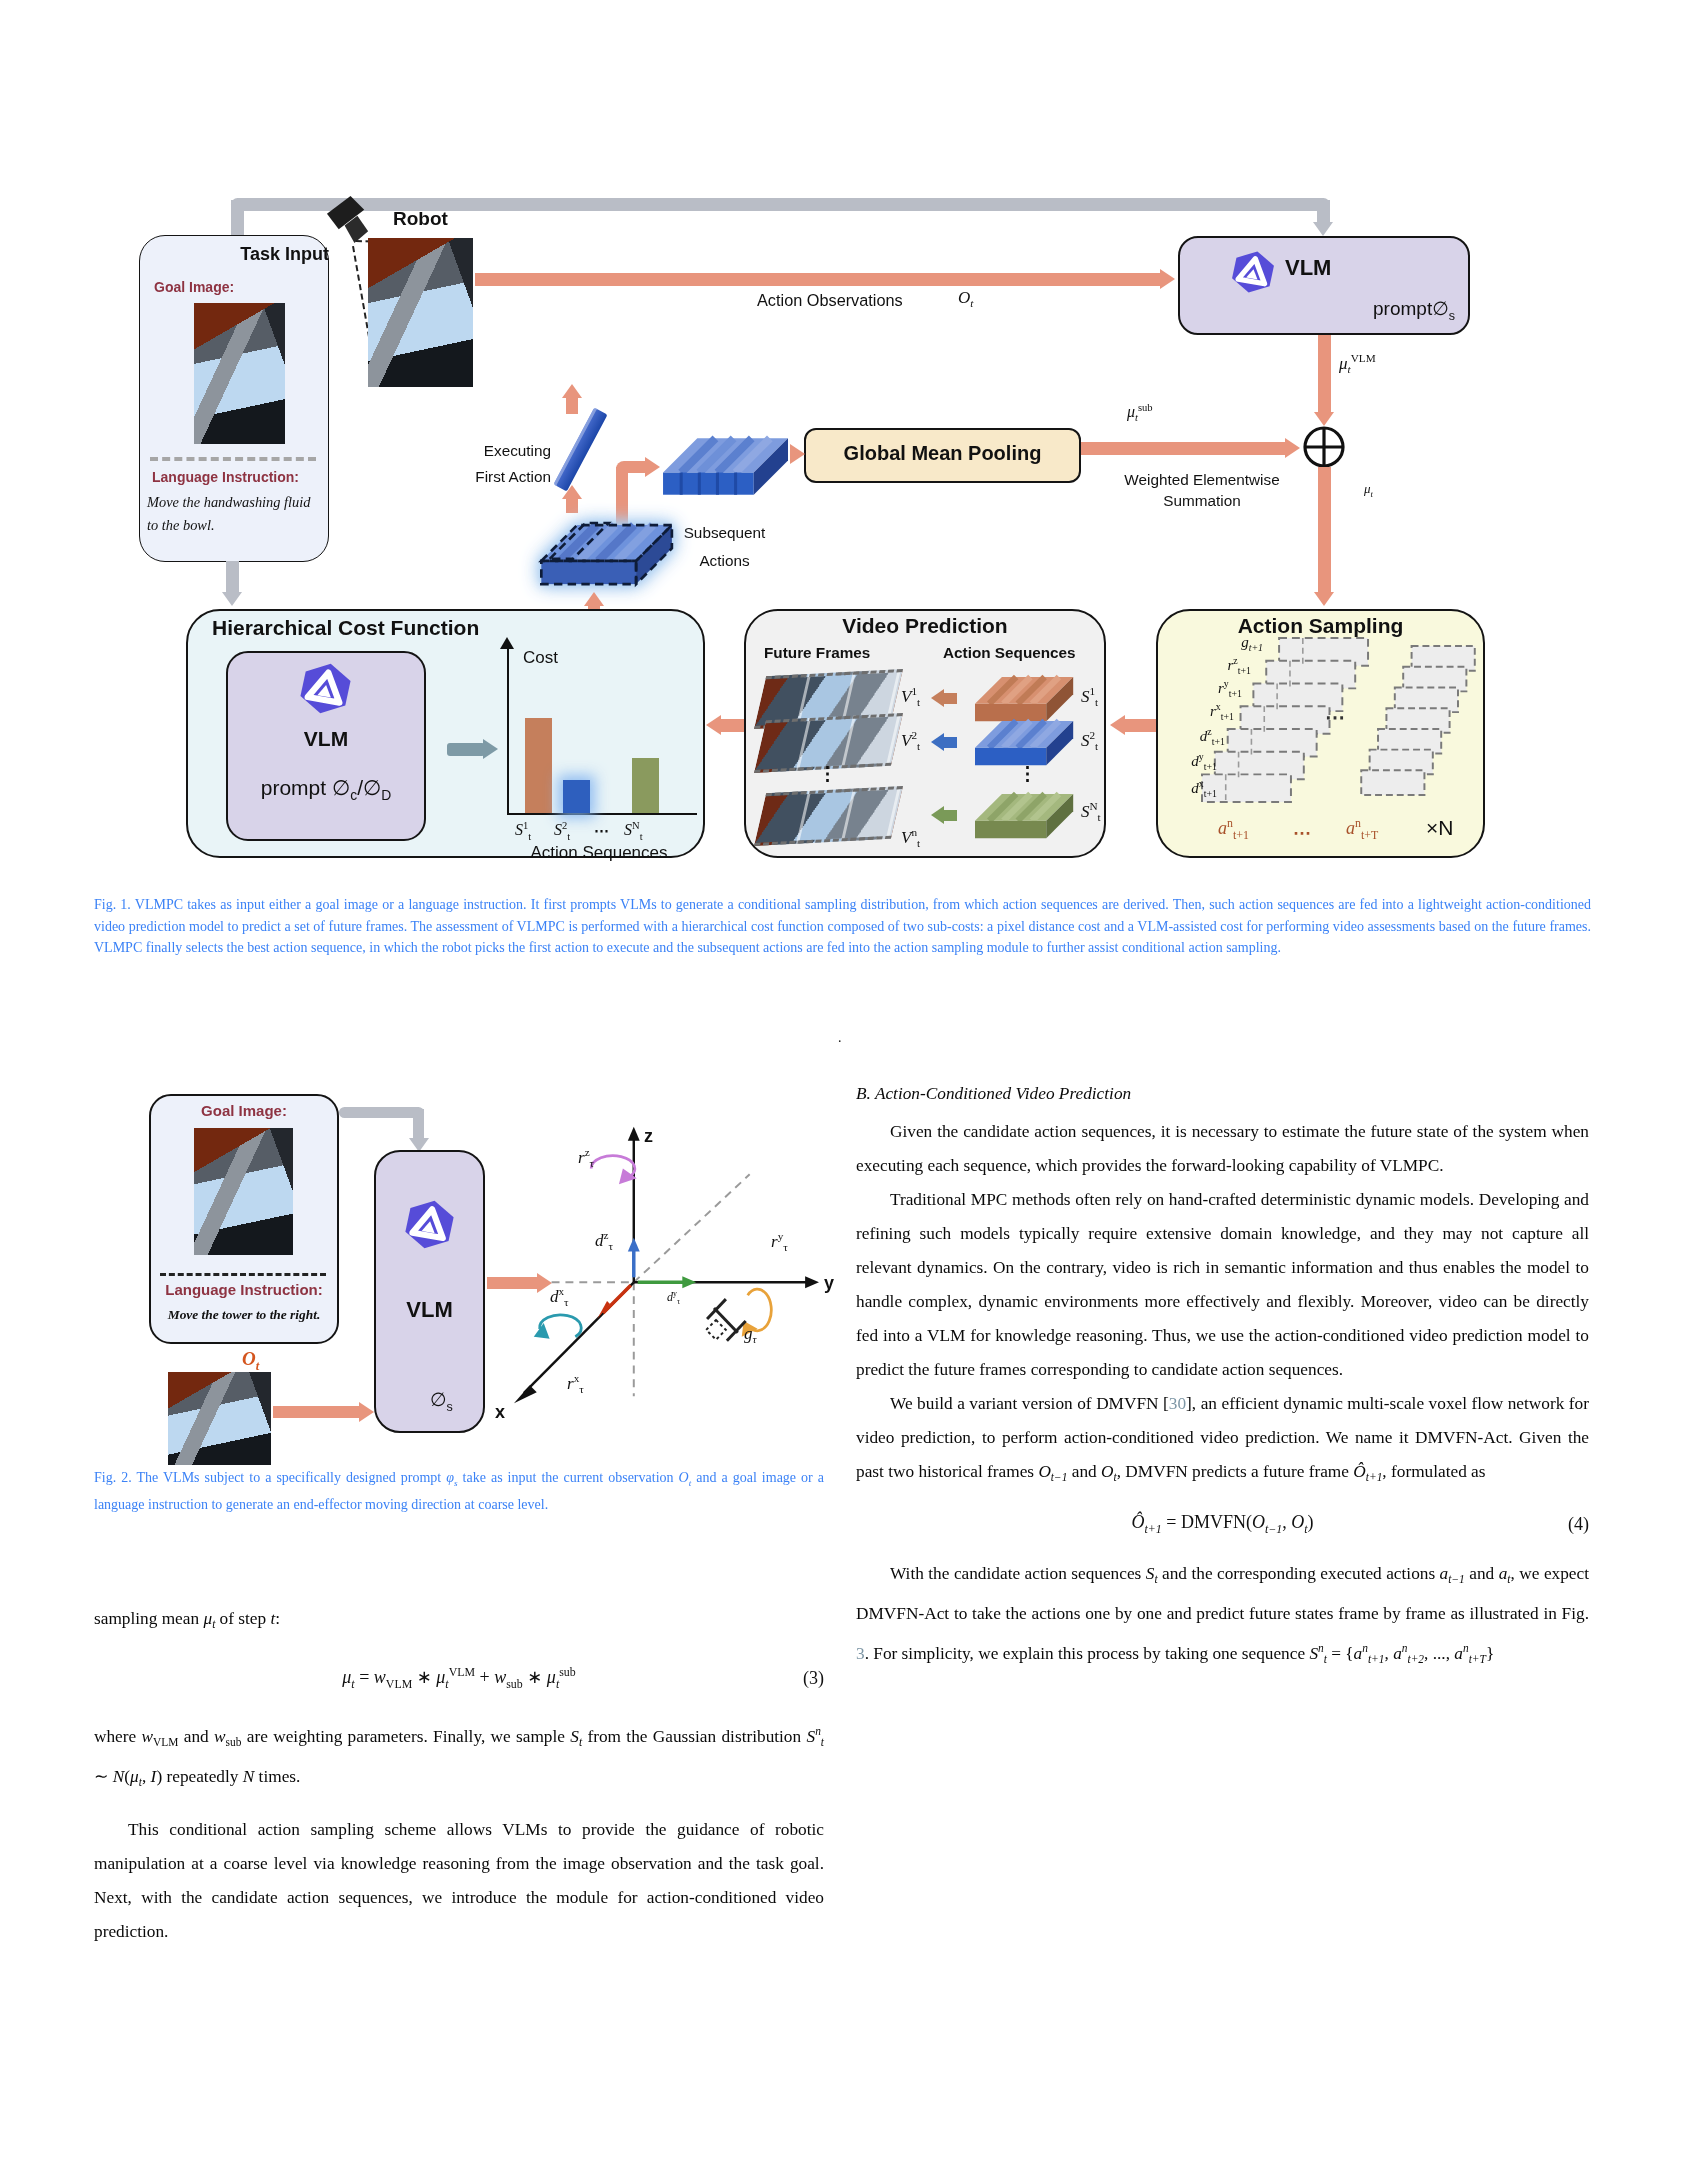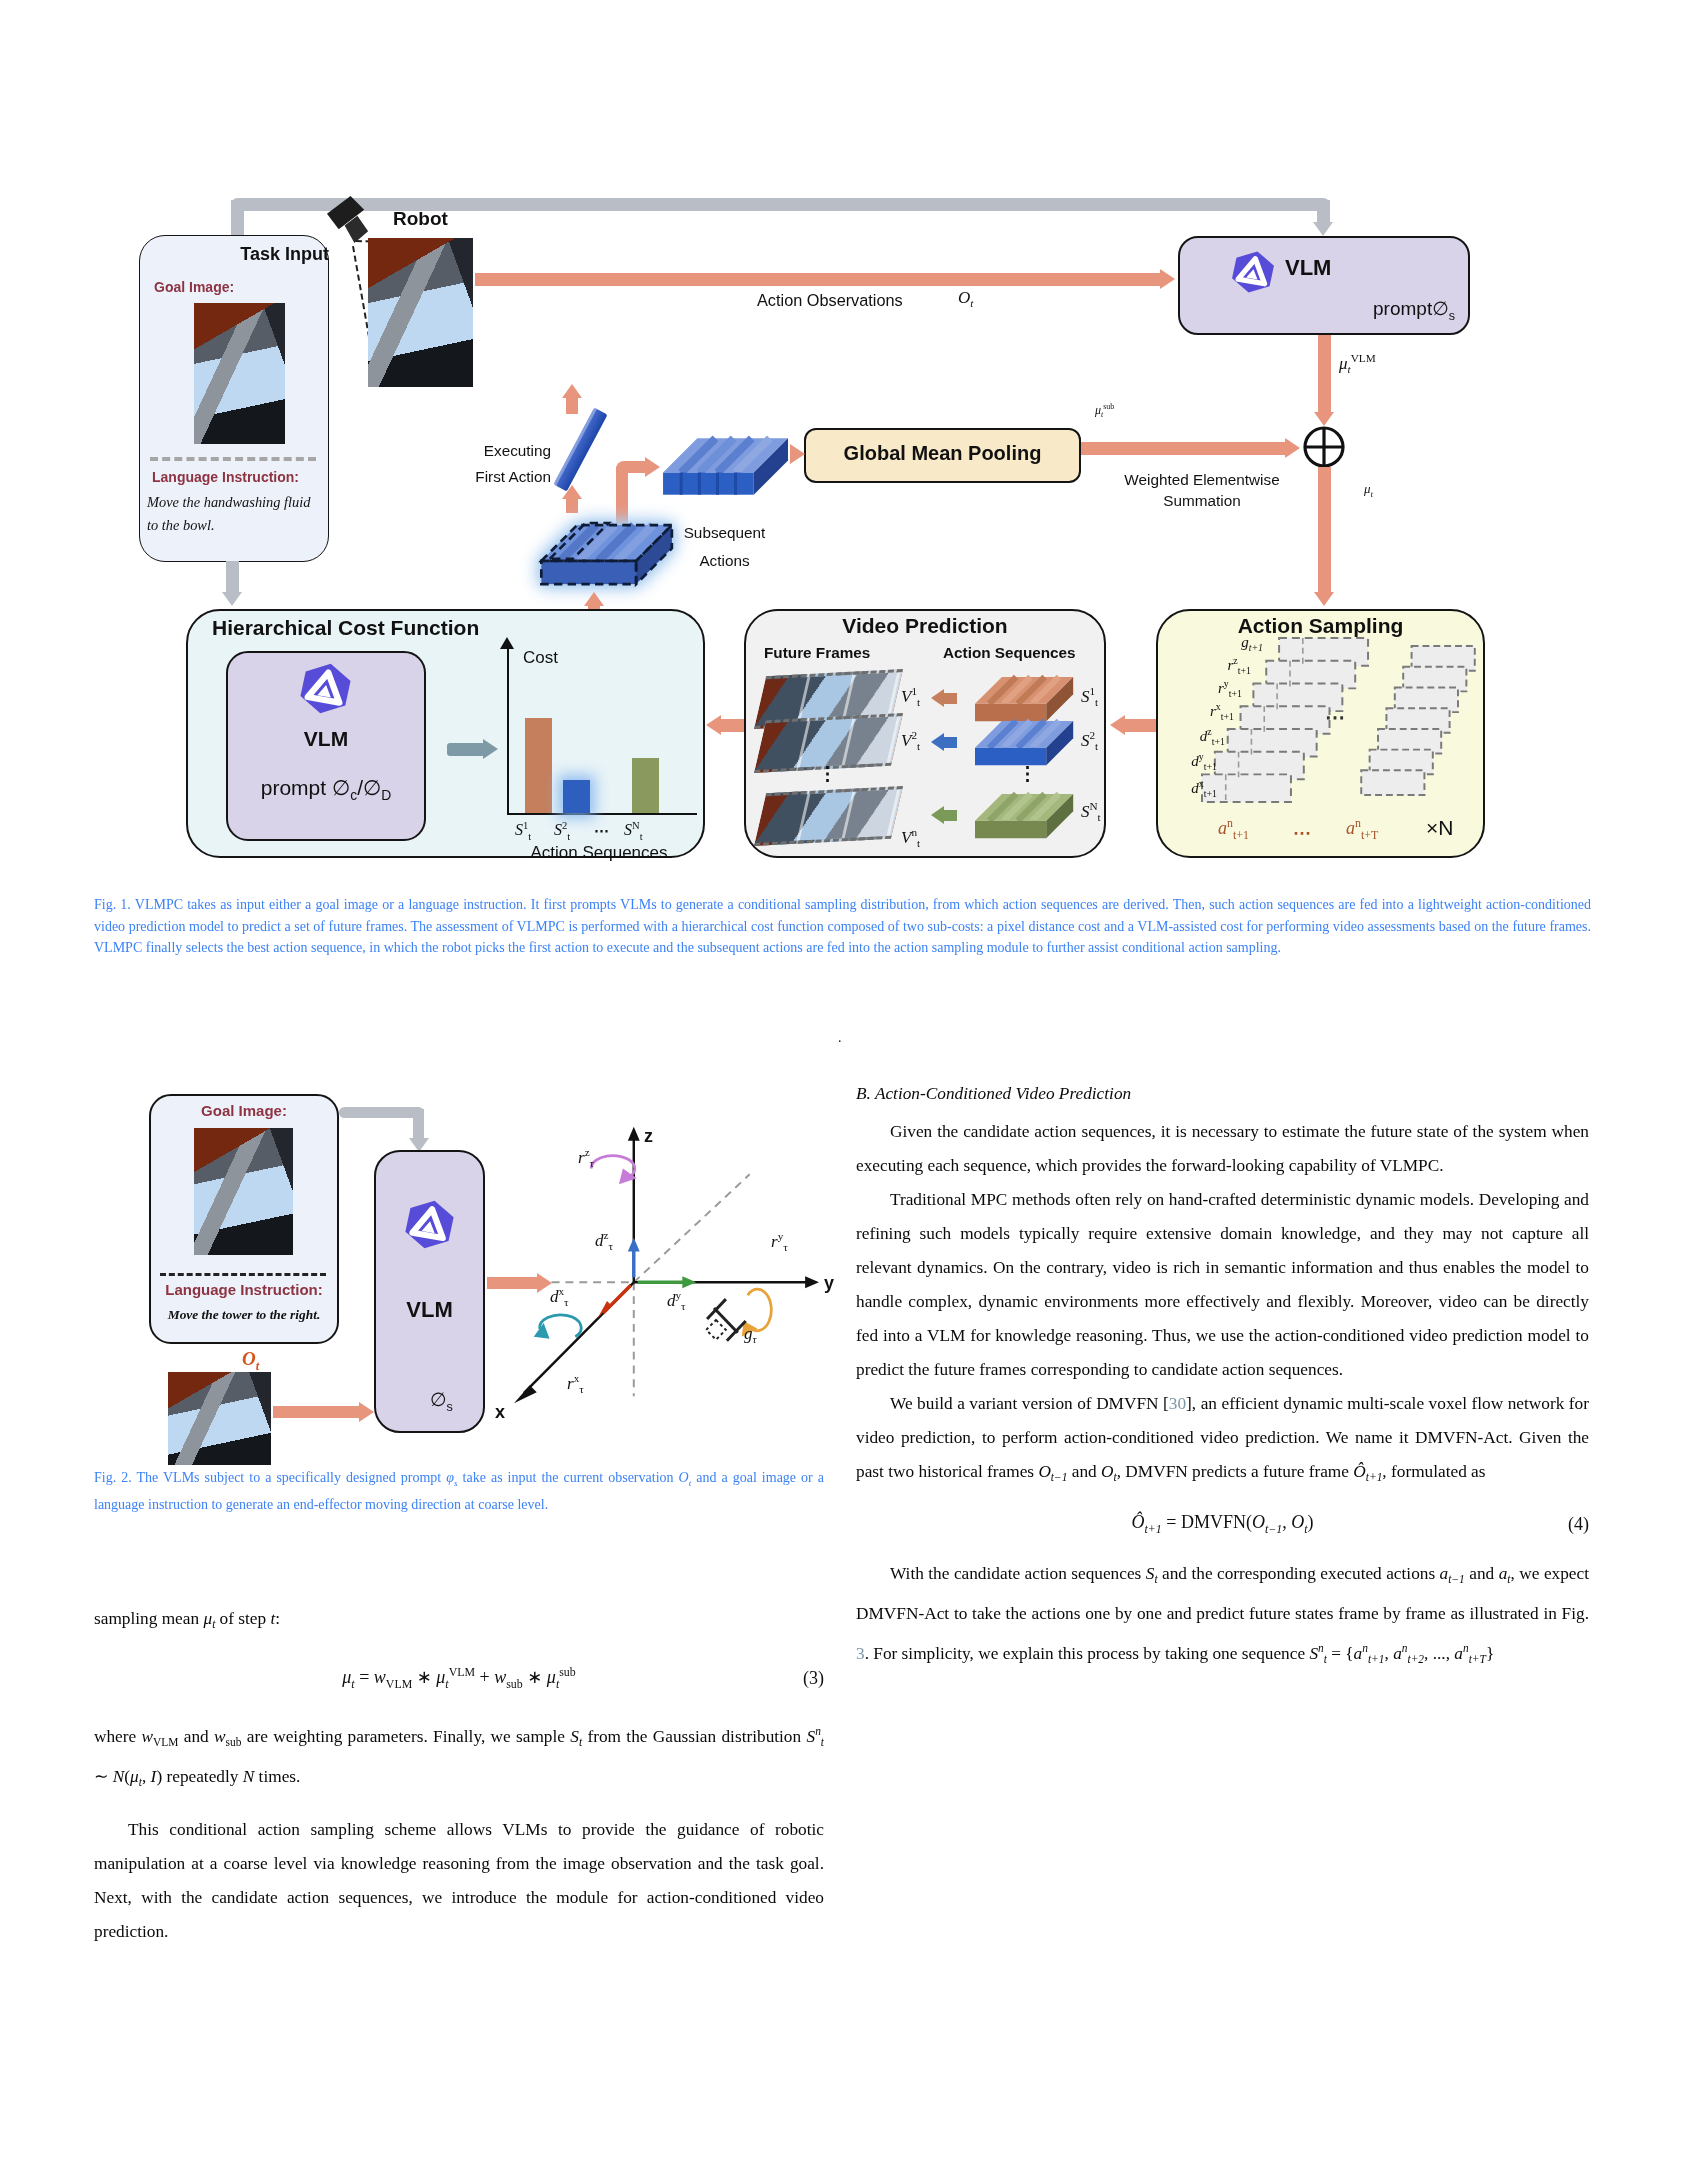--- a/index.html
+++ b/index.html
@@ -88,21 +88,21 @@
     </svg>
     <div class="ab" style="left:1285px;top:255px;font-weight:bold;font-size:22px;">VLM</div>
     <div class="ab" style="left:1267px;top:297px;width:188px;text-align:right;font-size:19px;">prompt∅<sub>s</sub></div>
 
     <div class="sh salmon" style="left:1318px;top:335px;width:13px;height:81px;"></div>
     <div class="tri tri-d" style="left:1314px;top:412px;"></div>
     <div class="ab m" style="left:1339px;top:352px;font-size:17px;"><i>μ<sub>t</sub></i><sup>VLM</sup></div>
 
     <div class="ab box" style="left:804px;top:428px;width:277px;height:55px;background:#F8E9C9;border-radius:12px;"></div>
     <div class="ab" style="left:804px;top:442px;width:277px;text-align:center;font-weight:bold;font-size:20px;">Global Mean Pooling</div>
-    <div class="ab m" style="left:1095px;top:402px;font-size:12px;"><i>μ<sub>t</sub></i><sup>sub</sup></div>
+    <div class="ab m" style="left:1127px;top:402px;font-size:16px;"><i>μ<sub>t</sub></i><sup>sub</sup></div>
     <div class="sh salmon" style="left:1081px;top:442px;width:204px;height:13px;"></div>
     <div class="tri tri-r" style="left:1285px;top:438px;"></div>
 
     <svg class="ab" style="left:1301px;top:424px;" width="46" height="46" viewBox="0 0 46 46">
       <circle cx="23" cy="23" r="19" fill="#fff" stroke="#111" stroke-width="3.2"></circle>
       <line x1="4" y1="23" x2="42" y2="23" stroke="#111" stroke-width="3.2"></line>
       <line x1="23" y1="4" x2="23" y2="42" stroke="#111" stroke-width="3.2"></line>
     </svg>
     <div class="ab dlab twoline" style="left:1107px;top:469px;width:190px;">
       <div>Weighted Elementwise</div>
@@ -359,21 +359,21 @@
         <rect x="221" y="218" width="14" height="14" stroke-width="2" stroke-dasharray="3 3" transform="rotate(45 228 225)"></rect>
       </g>
     </svg>
 
     <div class="ab" style="left:644px;top:57px;font-weight:bold;font-size:18px;">z</div>
     <div class="ab" style="left:824px;top:204px;font-weight:bold;font-size:18px;">y</div>
     <div class="ab" style="left:495px;top:333px;font-weight:bold;font-size:18px;">x</div>
     <div class="ab m" style="left:578px;top:77px;font-size:17px;"><i>r</i><sup>z</sup><sub>τ</sub></div>
     <div class="ab m" style="left:595px;top:160px;font-size:17px;"><i>d</i><sup>z</sup><sub>τ</sub></div>
     <div class="ab m" style="left:771px;top:161px;font-size:17px;"><i>r</i><sup>y</sup><sub>τ</sub></div>
-    <div class="ab m" style="left:667px;top:220px;font-size:17px;"><i>d</i><sup>y</sup><sub>τ</sub></div>
+    <div class="ab m" style="left:667px;top:220px;font-size:12px;"><i>d</i><sup>y</sup><sub>τ</sub></div>
     <div class="ab m" style="left:550px;top:216px;font-size:17px;"><i>d</i><sup>x</sup><sub>τ</sub></div>
     <div class="ab m" style="left:567px;top:303px;font-size:17px;"><i>r</i><sup>x</sup><sub>τ</sub></div>
     <div class="ab m" style="left:744px;top:255px;font-size:17px;"><i>g<sub>τ</sub></i></div>
   </div>
 
   <p class="ab cap ser jus" style="left:94px;top:1467px;width:730px;margin:0;">Fig. 2.   The VLMs subject to a specifically designed prompt <i>φ<sub>s</sub></i> take as input the current observation <i>O<sub>t</sub></i> and a goal image or a language instruction to generate an end-effector moving direction at coarse level.</p>
 
   <div class="ab" style="left:94px;top:1602px;width:730px;">
     <p class="body ser" style="margin:0;">sampling mean <i>μ<sub>t</sub></i> of step <i>t</i>:</p>
     <div class="eqrow ser" style="height:61px;margin-top:6px;">

